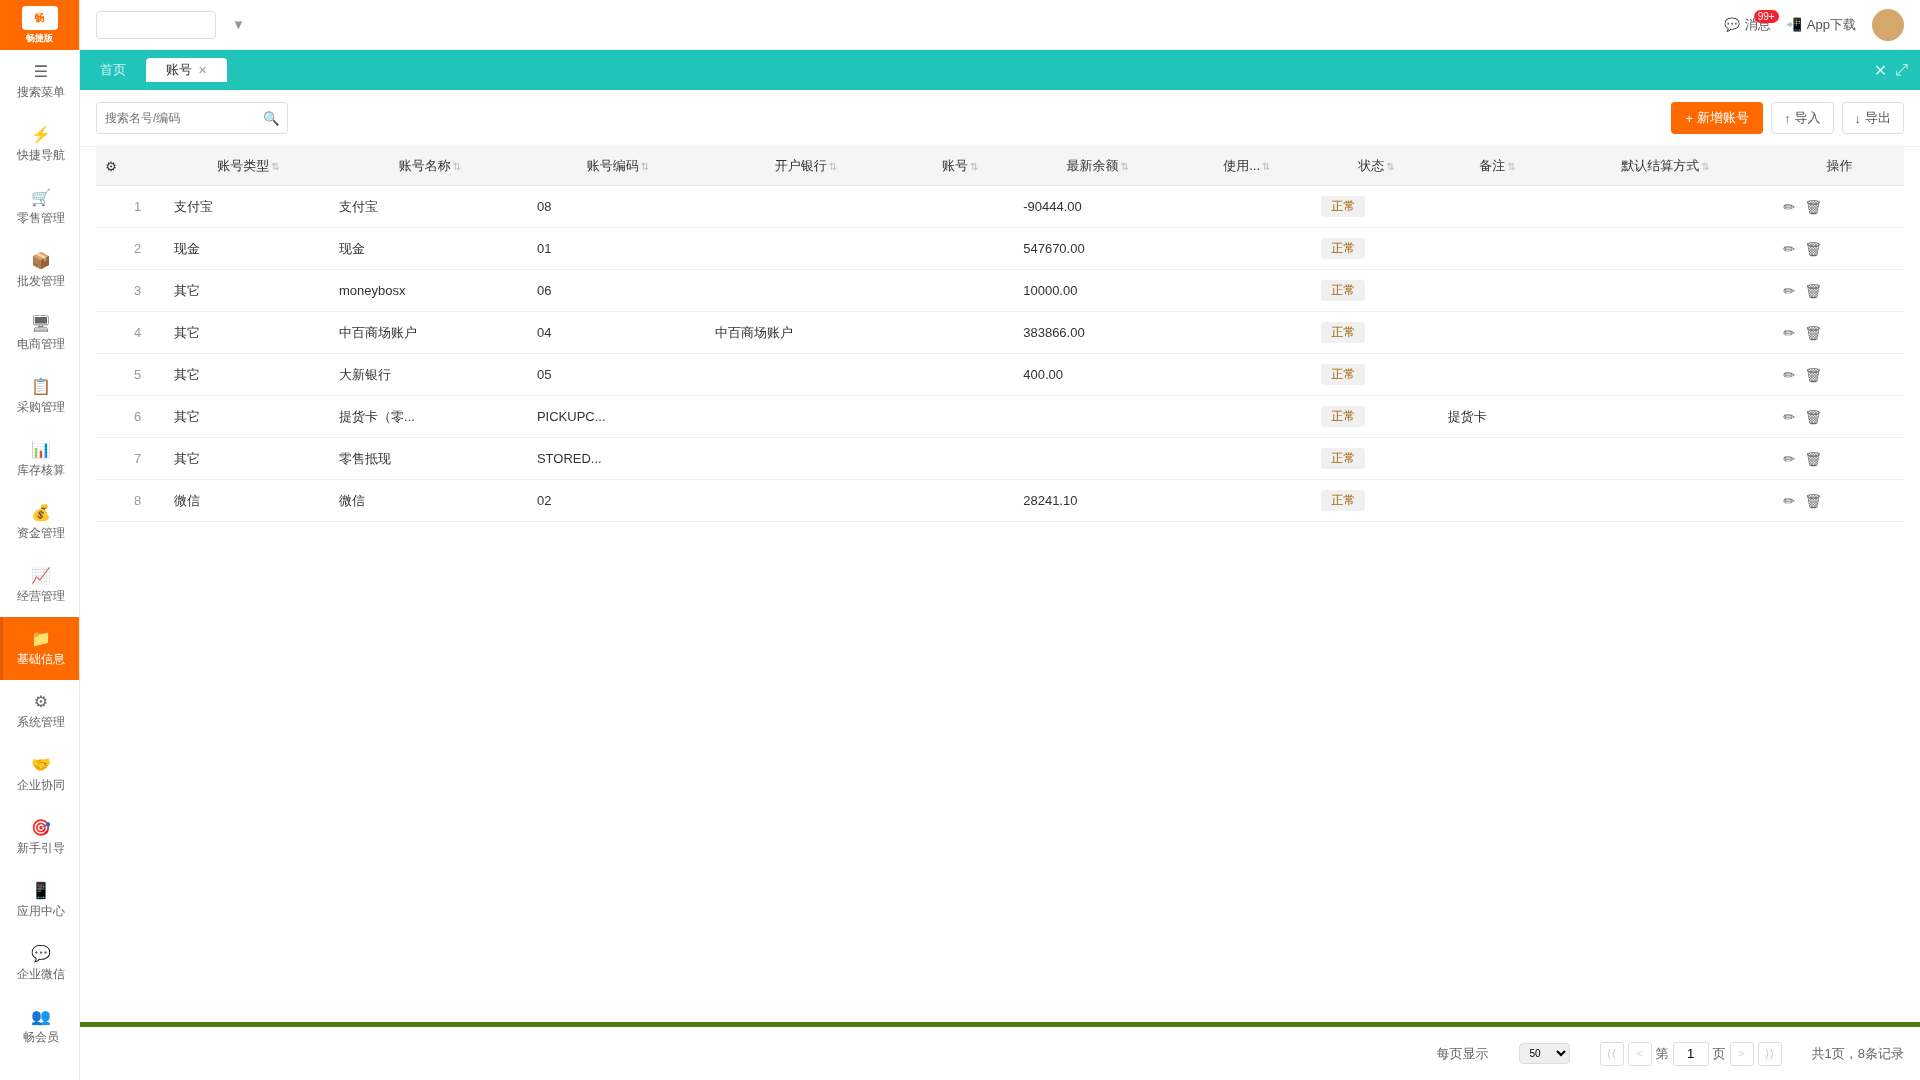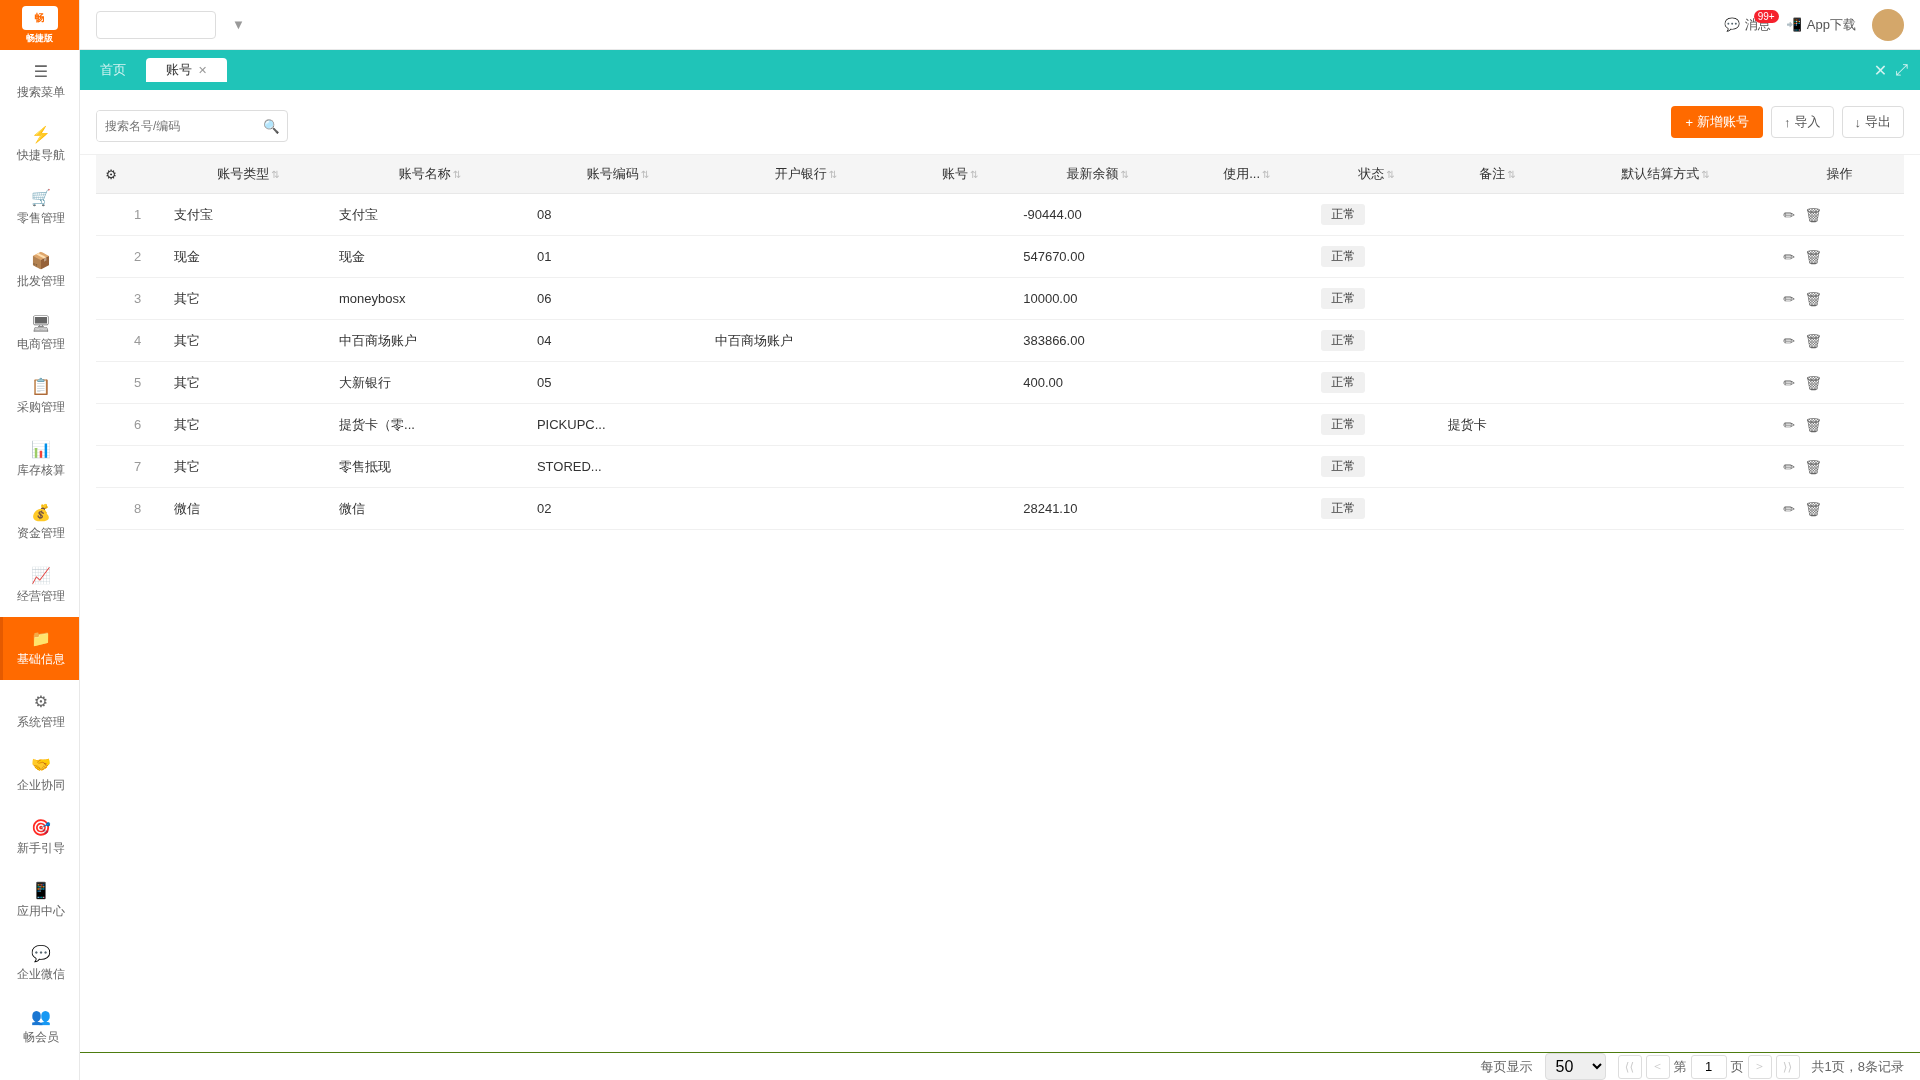--- a/index.html
+++ b/index.html
@@ -34,45 +34,45 @@
     .tab.active { background: #fff; color: #333; border-radius: 4px 4px 0 0; }
     .tab .close-btn { font-size: 11px; color: #999; cursor: pointer; }
     .tabbar-controls { margin-left: auto; display: flex; align-items: center; gap: 8px; padding-right: 12px; }
     .tabbar-btn { color: rgba(255,255,255,0.8); cursor: pointer; font-size: 16px; }
 
     
     .content { flex: 1; background: #fff; overflow: hidden; display: flex; flex-direction: column; margin: 0; }
 
     
     .toolbar { padding: 12px 16px; display: flex; align-items: center; justify-content: space-between; border-bottom: 1px solid #f0f0f0; }
-    .toolbar-left { display: flex; align-items: center; gap: 8px; margin-top: 8px; }
+    .toolbar-left { display: flex; align-items: center; gap: 8px; }
     .search-box { display: flex; align-items: center; border: 1px solid #ddd; border-radius: 4px; overflow: hidden; }
     .search-box input { width: 160px; height: 30px; border: none; padding: 0 8px; font-size: 12px; outline: none; }
     .search-box .search-icon-btn { width: 30px; height: 30px; background: none; border: none; cursor: pointer; display: flex; align-items: center; justify-content: center; color: #999; }
     .toolbar-right { display: flex; align-items: center; gap: 8px; }
     .btn-add { background: #ff6a00; color: white; border: none; padding: 7px 14px; border-radius: 4px; cursor: pointer; font-size: 13px; display: flex; align-items: center; gap: 4px; }
     .btn-import, .btn-export { background: none; border: 1px solid #ddd; color: #555; padding: 6px 12px; border-radius: 4px; cursor: pointer; font-size: 13px; display: flex; align-items: center; gap: 4px; }
 
     
     .table-wrap { flex: 1; overflow: auto; padding: 0 16px; }
     table { width: 100%; border-collapse: collapse; }
     thead tr { background: #f5f5f5; }
     thead th { padding: 10px 8px; text-align: center; font-weight: 500; color: #333; font-size: 13px; border-bottom: 1px solid #e8e8e8; white-space: nowrap; }
     thead th .sort-icon { color: #bbb; font-size: 10px; margin-left: 2px; }
     tbody tr { border-bottom: 1px solid #f0f0f0; }
     tbody td { padding: 10px 8px; color: #333; font-size: 13px; }
     .row-num { color: #999; }
-    .status-badge { display: inline-block; padding: 2px 10px; border-radius: 3px; font-size: 12px; background: #f0f0f0; color: #404040; }
+    .status-badge { display: inline-block; padding: 2px 10px; border-radius: 3px; font-size: 12px; background: #f0f0f0; color: #a16207; }
     .op-btn { cursor: pointer; color: #666; font-size: 14px; margin-right: 6px; }
     .settings-col { width: 30px; text-align: center; }
 
     
-    .footer { height: 28px; border-top: 1px solid #4d7c0f; display: flex; align-items: center; justify-content: flex-end; padding: 0 16px; gap: 12px; flex-shrink: 0; }
+    .footer { height: 58px; border-top: 5px solid #4d7c0f; display: flex; align-items: center; justify-content: flex-end; padding: 0 16px; gap: 30px; flex-shrink: 0; }
     .footer-text { color: #666; font-size: 13px; }
-    .page-size-select { border: 1px solid #ddd; border-radius: 4px; padding: 3px 6px; font-size: 16px; }
+    .page-size-select { border: 1px solid #ddd; border-radius: 4px; padding: 3px 6px; font-size: 10px; }
     .page-nav { display: flex; align-items: center; gap: 4px; }
     .page-btn { width: 24px; height: 24px; border: 1px solid #ddd; background: #fff; cursor: pointer; display: flex; align-items: center; justify-content: center; border-radius: 3px; color: #666; font-size: 12px; }
     .page-btn.disabled { color: #ccc; cursor: default; }
     .page-input { width: 36px; height: 24px; border: 1px solid #ddd; text-align: center; border-radius: 3px; font-size: 13px; }
   </style>
 </head>
 <body>
 
 <div class="sidebar">
   <div class="sidebar-logo">

